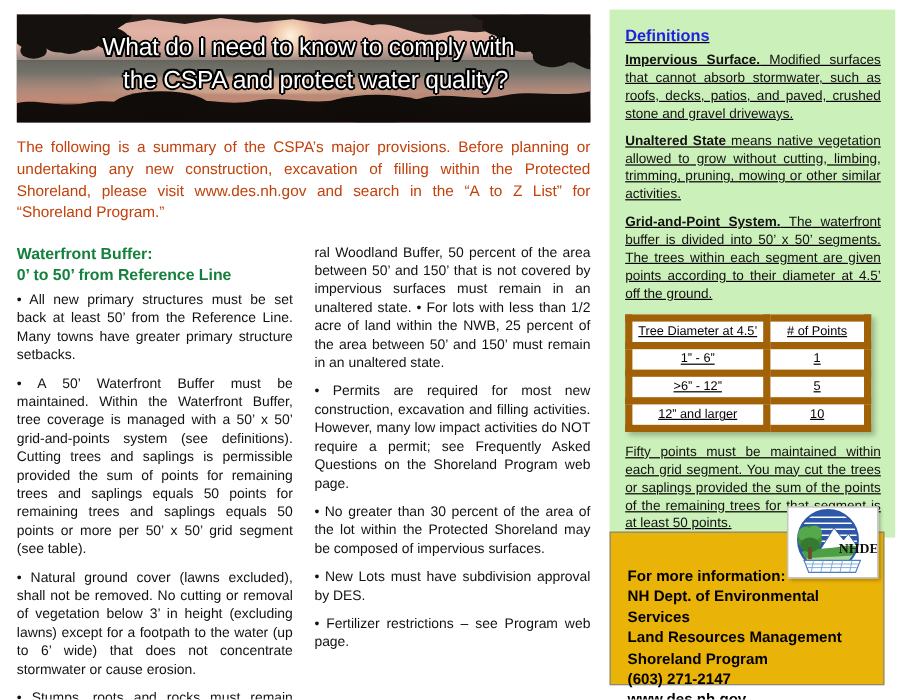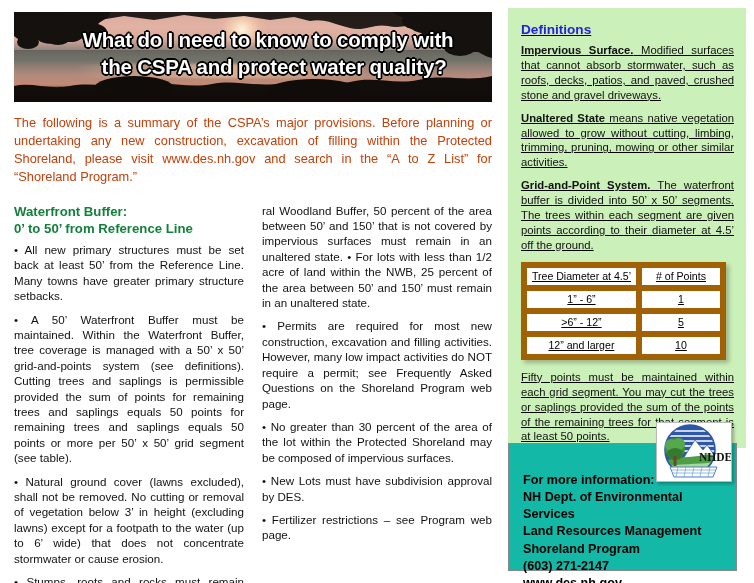--- a/index.html
+++ b/index.html
@@ -80,25 +80,25 @@
     pointer-events: none;
   }
   .banner-dark-bottom {
     position: absolute;
     left: 0; bottom: 0;
     width: 100%; height: 16px;
     background: linear-gradient(to bottom, rgba(20,14,11,0.25), rgba(16,11,9,1));
   }
   .banner-title {
     position: absolute;
-    left: 15px; top: 14px;
+    left: 4px; top: 14px;
     width: 478px;
     text-align: center;
     font-size: 20.5px;
-    font-weight: bold;
+    font-weight: normal;
     line-height: 1.32;
     color: #ffffff;
     letter-spacing: -0.2px;
     text-shadow:
       -1.4px -1.4px 0 #000, 1.4px -1.4px 0 #000,
       -1.4px 1.4px 0 #000, 1.4px 1.4px 0 #000,
       0 -1.6px 0 #000, 0 1.6px 0 #000,
       -1.6px 0 0 #000, 1.6px 0 0 #000;
   }
   .banner-title .l2 { display: block; padding-left: 12px; }
@@ -205,21 +205,21 @@
 
   
   .contact-box {
     position: absolute;
     left: 508px;
     top: 443px;
     width: 229px;
     height: 128px;
     border: 1px solid #888888;
     box-sizing: border-box;
-    background: #14b8a6;
+    background: #eab308;
     padding: 28px 0 16px 14px;
   }
   .contact-box .line {
     font-size: 12.6px;
     font-weight: bold;
     line-height: 1.36;
     color: #000000;
   }
 </style>
 </head>

